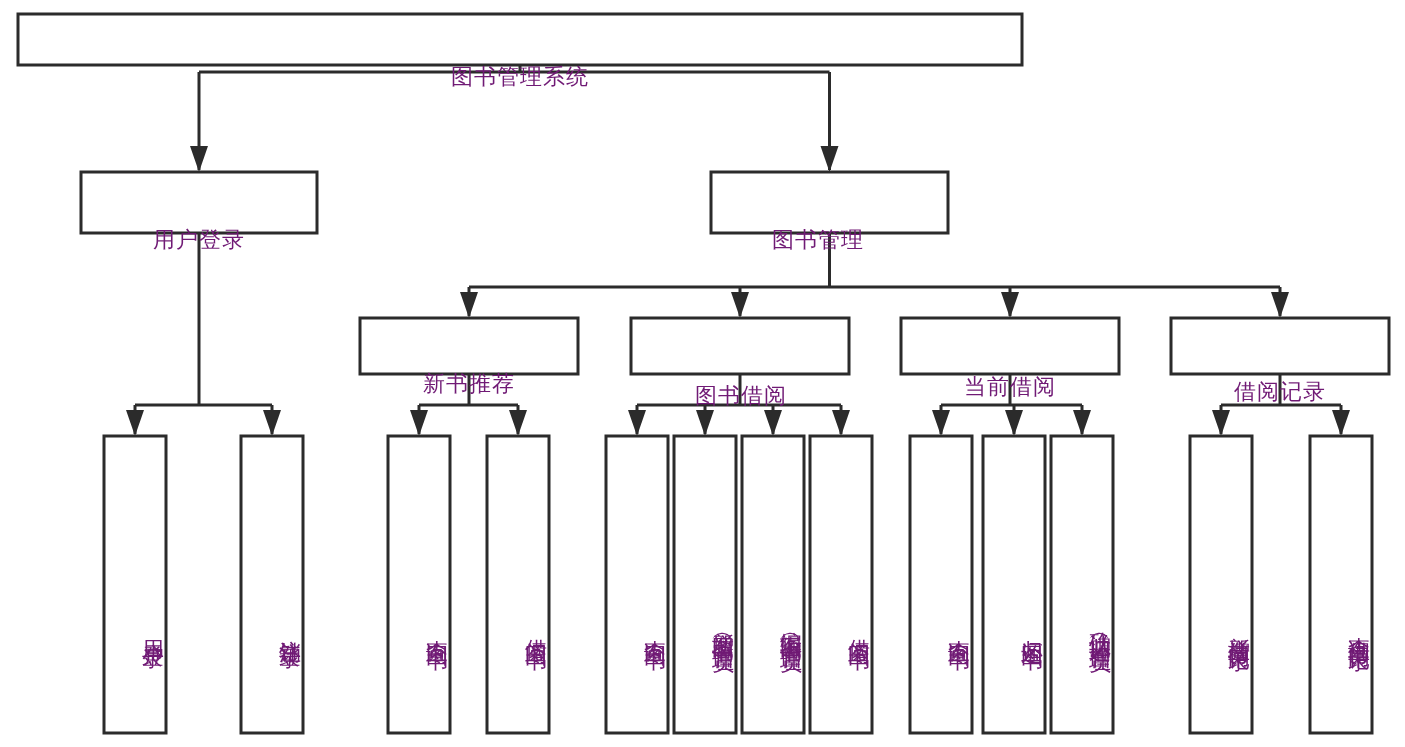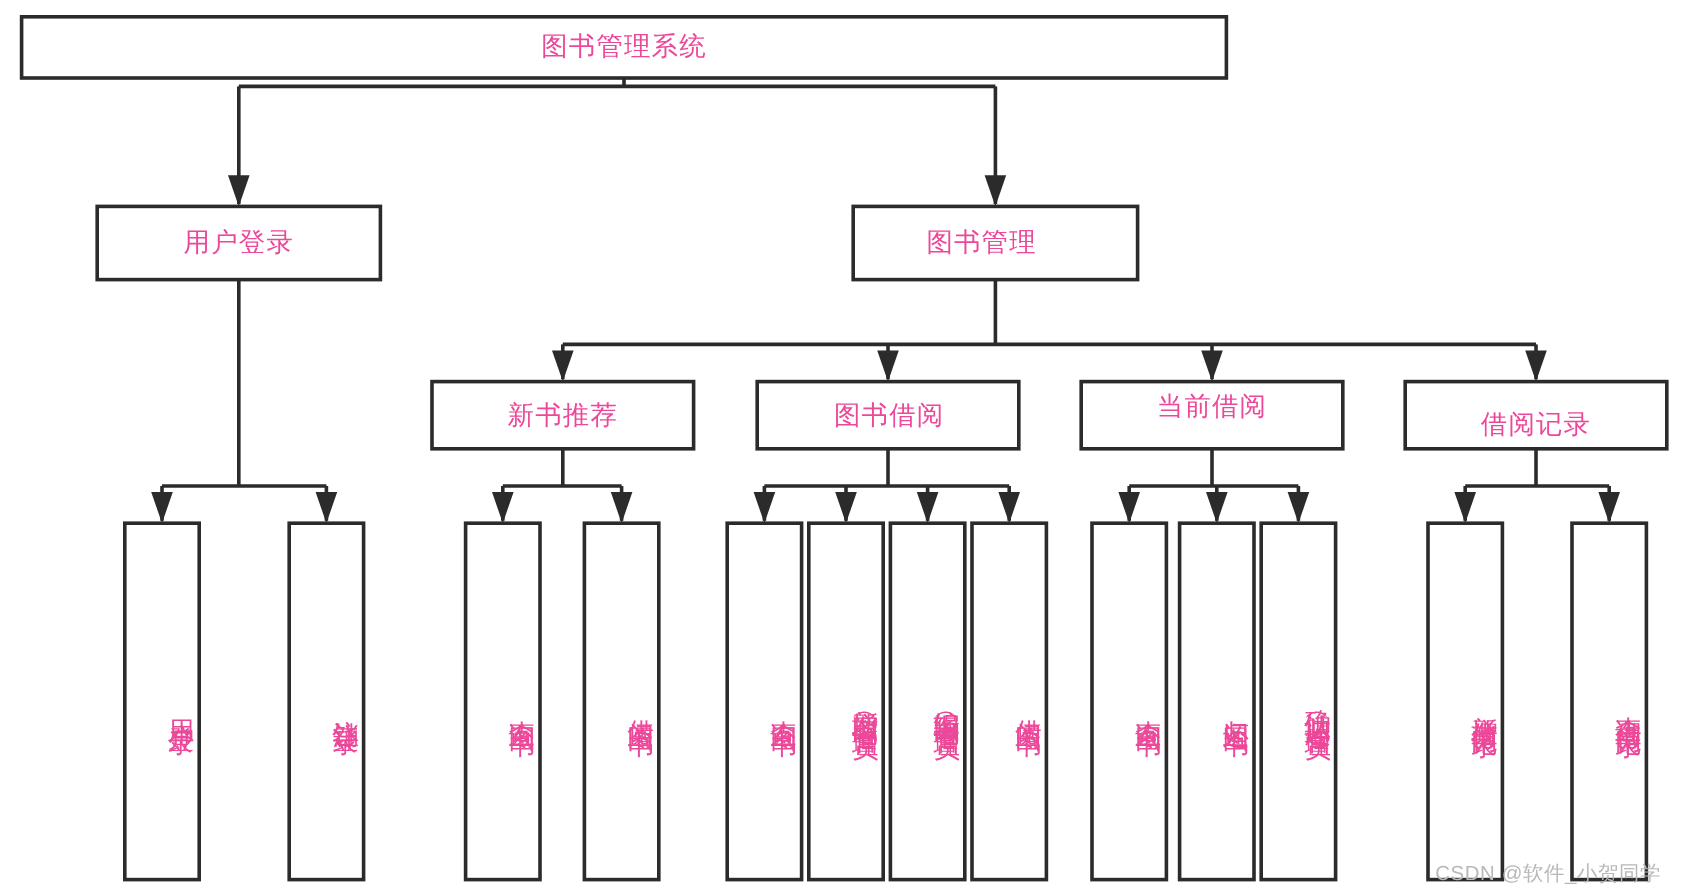--- a/index.html
+++ b/index.html
@@ -37,24 +37,25 @@
   }
   .arrow-head {
     fill: #2b2b2b;
     stroke: none;
   }
   .node-label {
     position: absolute;
     display: flex;
     align-items: center;
     justify-content: center;
-    color: #ec4899;
-    font-family: Liberation Serif, serif;
+    color: #701a75;
+    font-family: Liberation Mono, monospace;
     pointer-events: none;
     box-sizing: border-box;
+    margin-top: 40px;
   }
   .node-label.horizontal {
     font-size: 22px;
     line-height: 1.1;
     letter-spacing: 1px;
   }
   .node-label.vertical {
     writing-mode: vertical-rl;
     text-orientation: upright;
     font-size: 22px;
@@ -155,32 +156,31 @@
         <rect x="1190" y="436" width="62" height="297" class="node-box"></rect>
         <rect x="1310" y="436" width="62" height="297" class="node-box"></rect>
       </g>
   </svg>
 
   <div id="label-layer">
       <div class="node-label horizontal" style="left: 18px; top: 14px; width: 1004px; height: 51px;">图书管理系统</div>
       <div class="node-label horizontal" style="left: 81px; top: 172px; width: 236px; height: 61px;">用户登录</div>
       <div class="node-label horizontal" style="left: 711px; top: 172px; width: 214px; height: 61px;">图书管理</div>
       <div class="node-label horizontal" style="left: 360px; top: 318px; width: 218px; height: 56px;">新书推荐</div>
-      <div class="node-label horizontal" style="left: 631px; top: 318px; width: 220px; height: 56px;">图书借阅</div>
-      <div class="node-label horizontal" style="left: 901px; top: 308px; width: 218px; height: 62px;">当前借阅</div>
+      <div class="node-label horizontal" style="left: 631px; top: 330px; width: 220px; height: 56px;">图书借阅</div>
+      <div class="node-label horizontal" style="left: 901px; top: 318px; width: 218px; height: 62px;">当前借阅</div>
       <div class="node-label horizontal" style="left: 1171px; top: 318px; width: 218px; height: 72px;">借阅记录</div>
       <div class="node-label vertical" style="left: 104px; top: 436px; width: 62px; height: 297px;">用户登录</div>
       <div class="node-label vertical" style="left: 241px; top: 436px; width: 62px; height: 297px;">注销登录</div>
       <div class="node-label vertical" style="left: 388px; top: 436px; width: 62px; height: 297px;">查询图书</div>
       <div class="node-label vertical" style="left: 487px; top: 436px; width: 62px; height: 297px;">借阅图书</div>
       <div class="node-label vertical" style="left: 606px; top: 436px; width: 62px; height: 297px;">查询图书</div>
       <div class="node-label vertical" style="left: 674px; top: 436px; width: 62px; height: 297px;">新增图书（管理员）</div>
       <div class="node-label vertical" style="left: 742px; top: 436px; width: 62px; height: 297px;">编辑图书（管理员）</div>
       <div class="node-label vertical" style="left: 810px; top: 436px; width: 62px; height: 297px;">借阅图书</div>
       <div class="node-label vertical" style="left: 910px; top: 436px; width: 62px; height: 297px;">查询图书</div>
       <div class="node-label vertical" style="left: 983px; top: 436px; width: 62px; height: 297px;">归还图书</div>
       <div class="node-label vertical" style="left: 1051px; top: 436px; width: 62px; height: 297px;">确认归还（管理员）</div>
       <div class="node-label vertical" style="left: 1190px; top: 436px; width: 62px; height: 297px;">新增借阅记录</div>
       <div class="node-label vertical" style="left: 1310px; top: 436px; width: 62px; height: 297px;">查询借阅记录</div>
     </div>
 
-  <div class="watermark" style="left:1196px; top:716px;">CSDN @软件_小贺同学</div>
 </div>
 
 </body></html>

